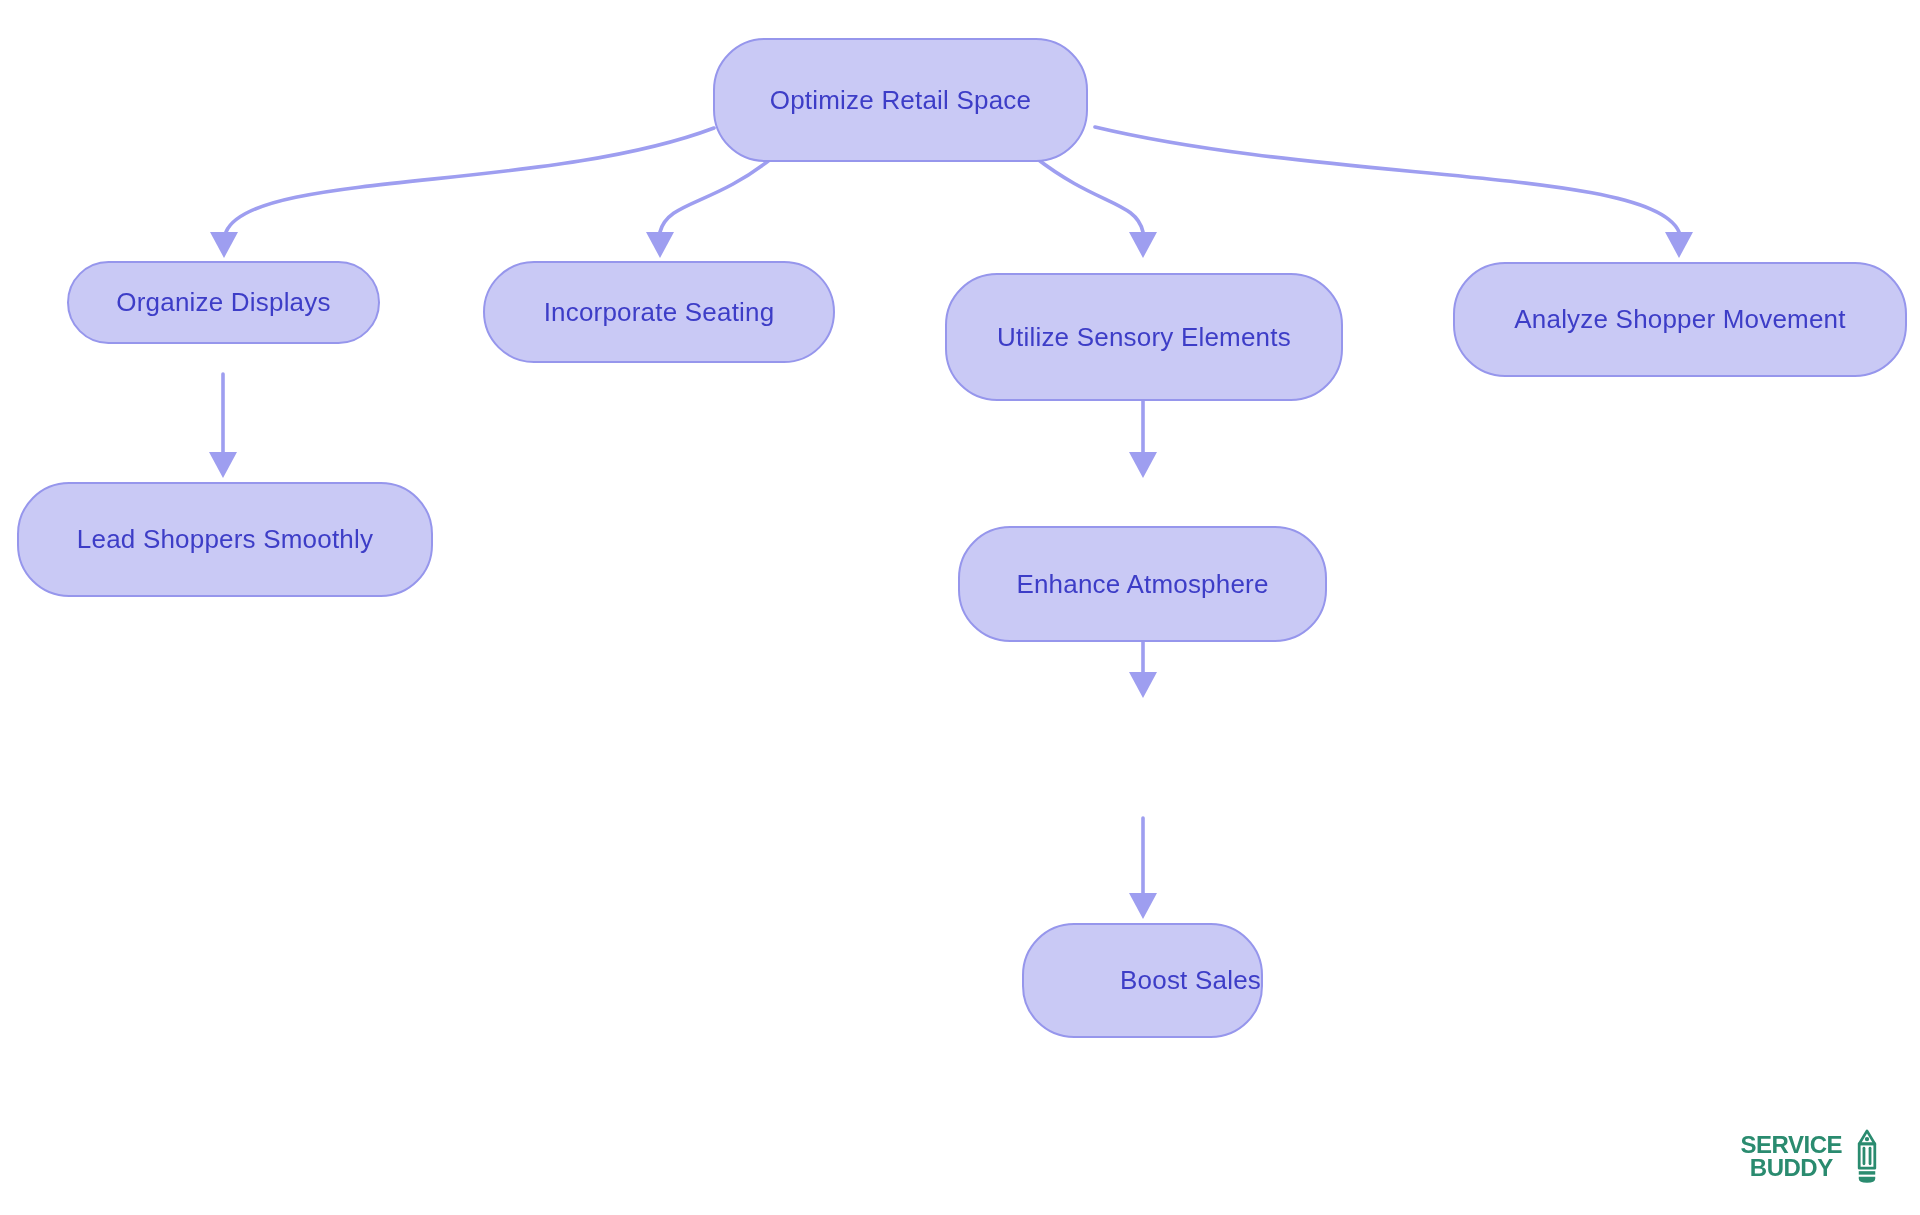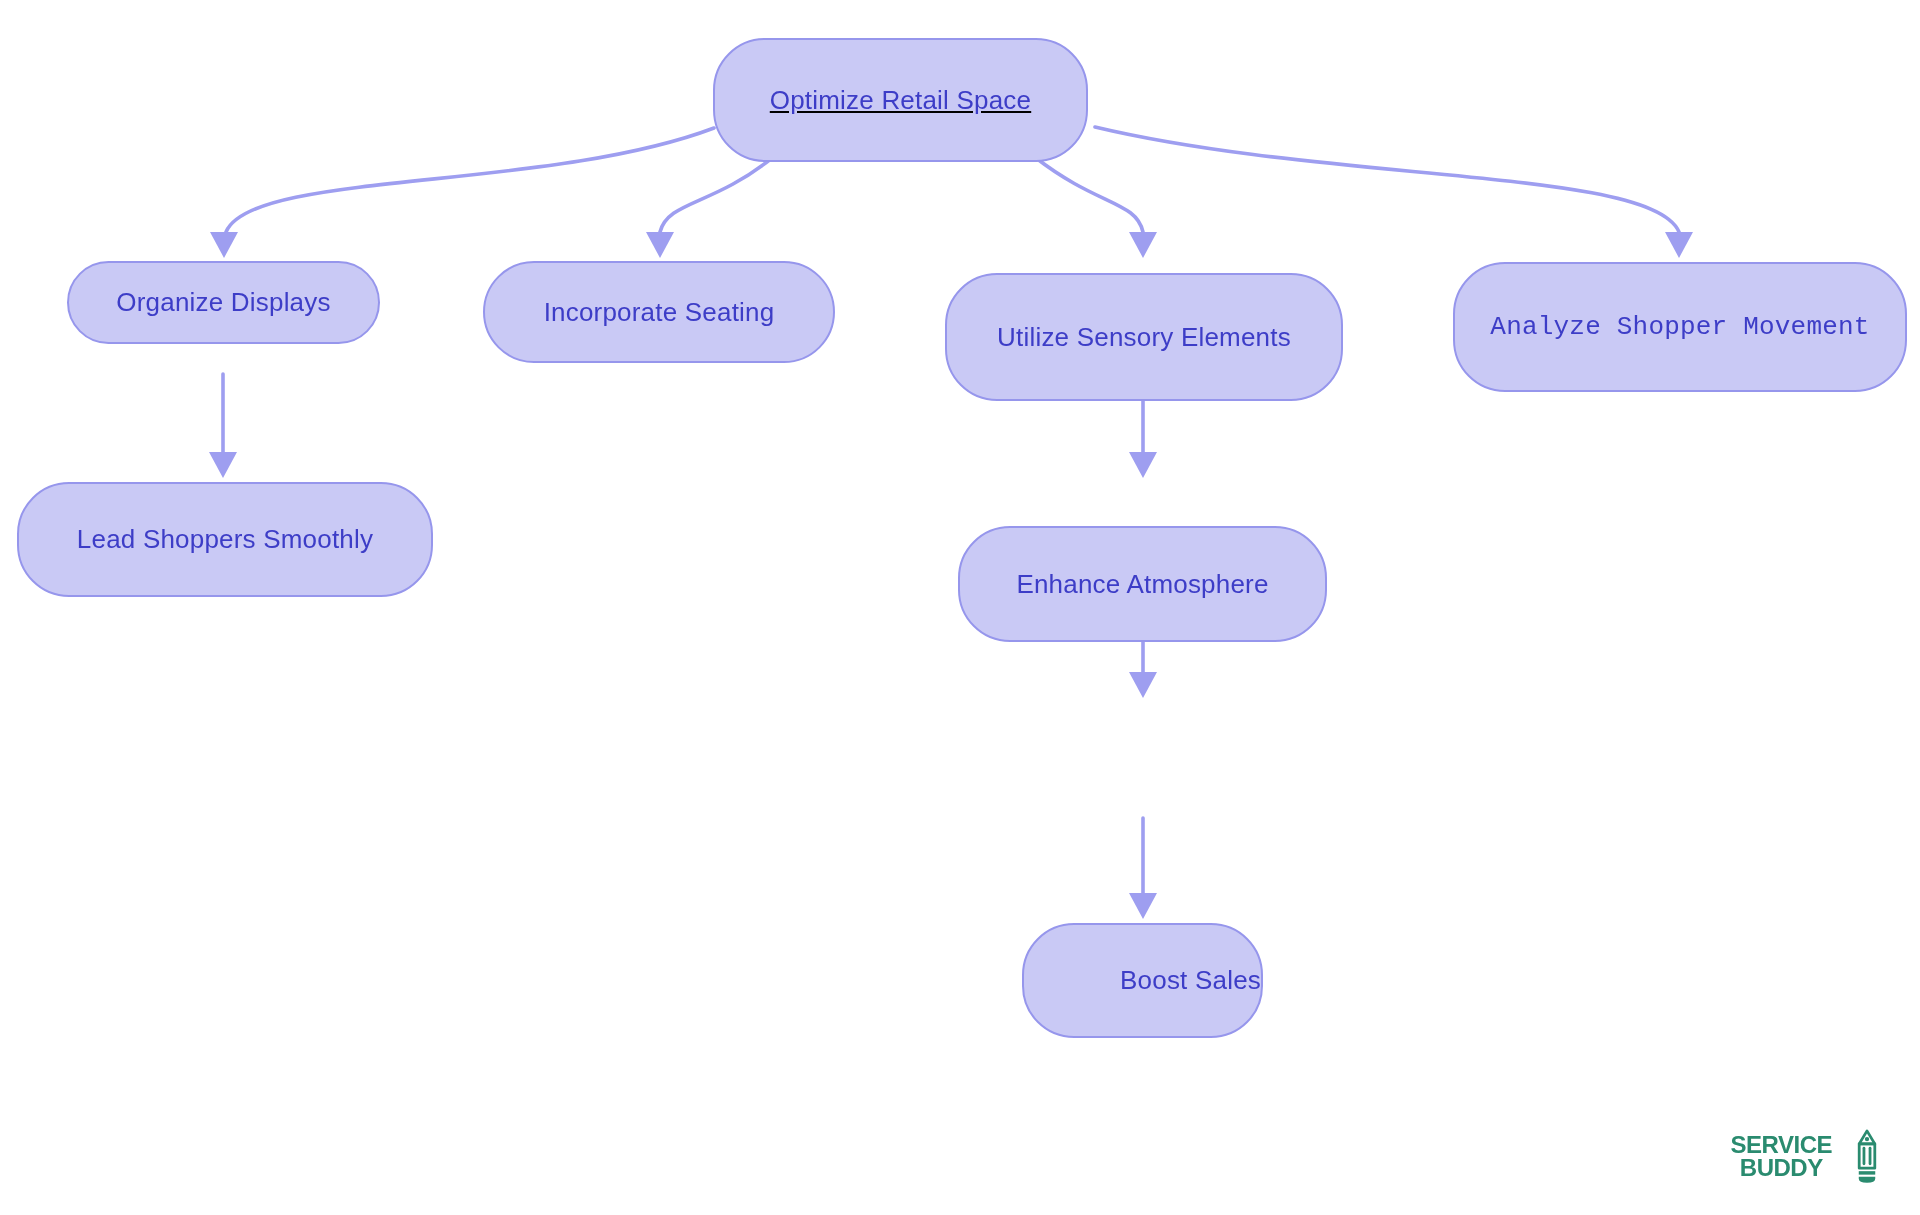--- a/index.html
+++ b/index.html
@@ -46,21 +46,21 @@
     font-size: 26px;
     letter-spacing: 0.2px;
     white-space: nowrap;
   }
   .logo {
     position: absolute;
     right: 40px;
     bottom: 30px;
     display: flex;
     align-items: center;
-    gap: 22px;
+    gap: 12px;
   }
   .logo-text {
     display: flex;
     flex-direction: column;
     align-items: center;
     color: var(--logo-color, #2a8b6f);
     font-weight: bold;
     font-size: 24px;
     line-height: 23px;
     letter-spacing: -0.5px;
@@ -113,37 +113,37 @@
     <g>
       <path class="edge-line" d="M 1143 599 L 1143 672"></path>
       <polygon class="edge-head" points="1129,672 1157,672 1143,698"></polygon>
     </g>
     <g>
       <path class="edge-line" d="M 1143 818 L 1143 893"></path>
       <polygon class="edge-head" points="1129,893 1157,893 1143,919"></polygon>
     </g>
   </svg>
 
-  <div class="node" style="left:713px; top:38px; width:375px; height:124px;text-decoration:underline;">
+  <div class="node" style="left:713px; top:38px; width:375px; height:124px;">
     <span class="node-label">Optimize Retail Space</span>
   </div>
 
   <div class="node" style="left:67px; top:261px; width:313px; height:83px;">
     <span class="node-label">Organize Displays</span>
   </div>
 
   <div class="node" style="left:483px; top:261px; width:352px; height:102px;">
     <span class="node-label">Incorporate Seating</span>
   </div>
 
   <div class="node" style="left:945px; top:273px; width:398px; height:128px;">
     <span class="node-label">Utilize Sensory Elements</span>
   </div>
 
-  <div class="node" style="left:1453px; top:262px; width:454px; height:130px;font-family:Liberation Mono, monospace;">
+  <div class="node" style="left:1453px; top:262px; width:454px; height:115px;">
     <span class="node-label">Analyze Shopper Movement</span>
   </div>
 
   <div class="node" style="left:17px; top:482px; width:416px; height:115px;">
     <span class="node-label">Lead Shoppers Smoothly</span>
   </div>
 
   <div class="node" style="left:958px; top:482px; width:369px; height:116px;margin-top:44px;">
     <span class="node-label">Enhance Atmosphere</span>
   </div>

